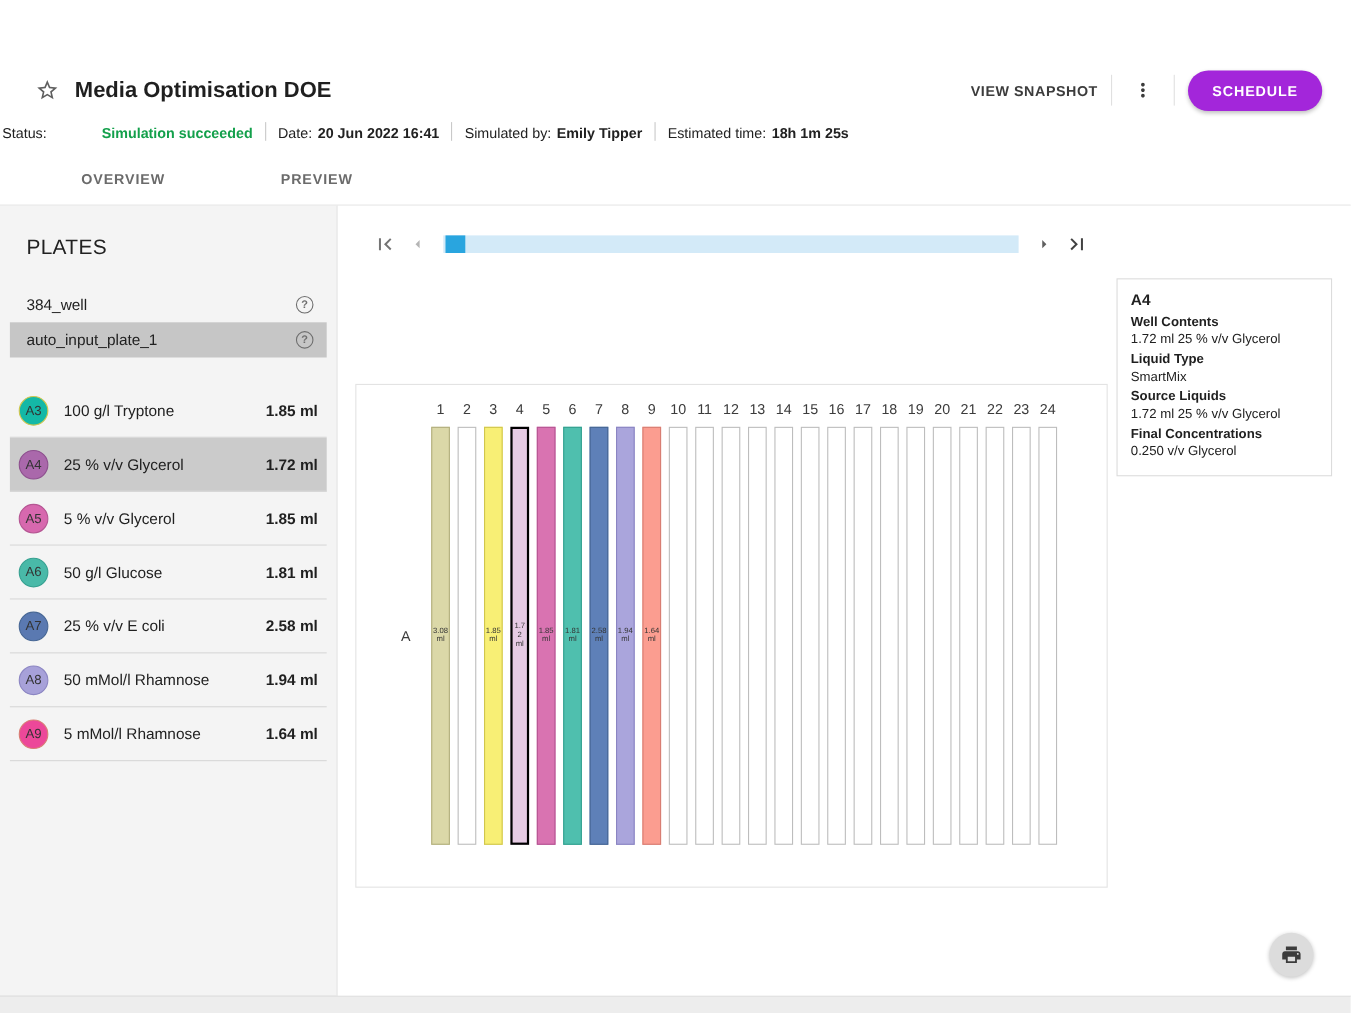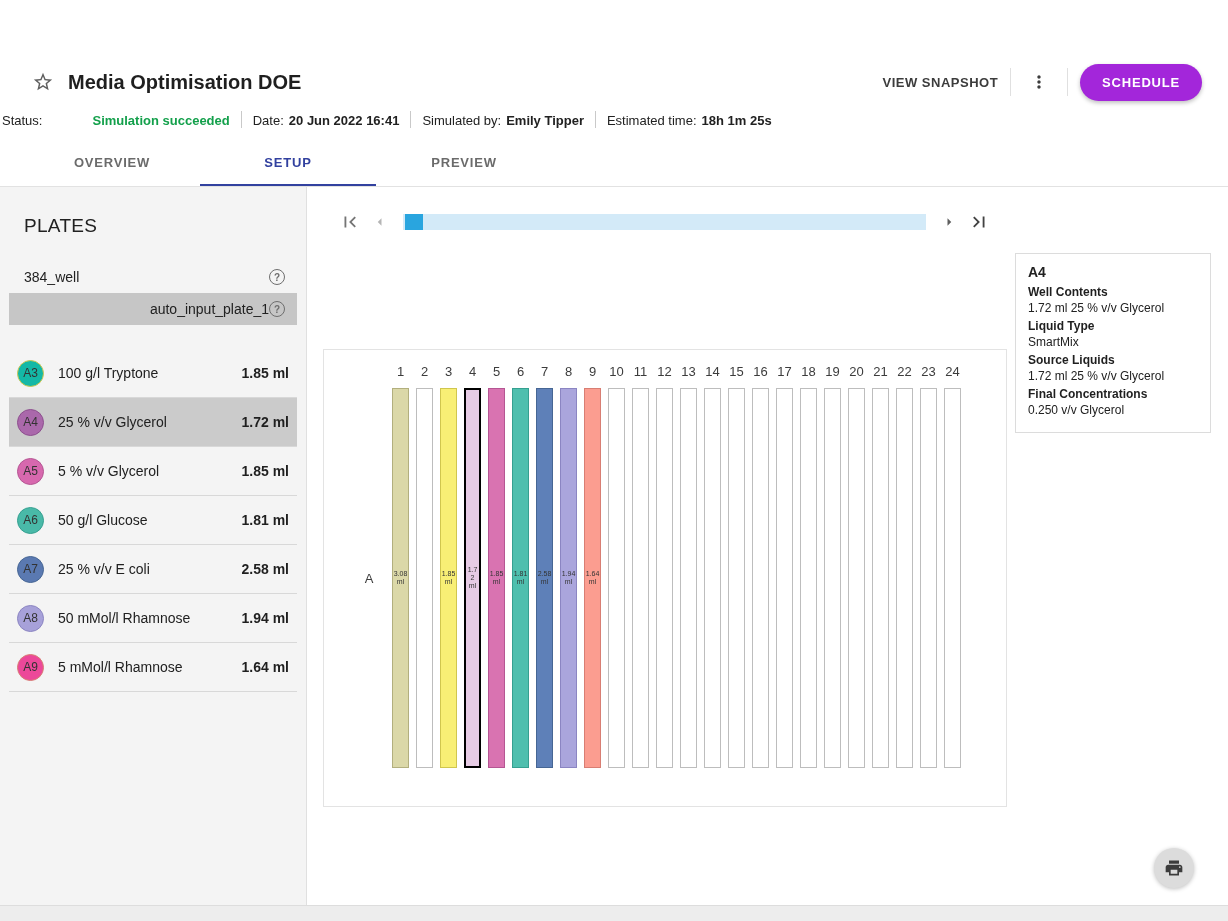--- a/index.html
+++ b/index.html
@@ -53,21 +53,21 @@
 
   .sidebar {
     width: 307px; flex: 0 0 307px; background: #f4f4f4; border-right: 1px solid #e0e0e0;
     padding: 28px 9px 0 9px; overflow: hidden;
   }
   .sidebar-title { font-size: 19px; font-weight: 400; color: #212121; margin: 0 0 24px 15px; letter-spacing: .3px; }
   .plate-item {
     height: 32px; display: flex; align-items: center; justify-content: space-between;
     padding: 0 12px 0 15px; font-size: 14px; color: #212121; cursor: pointer;
   }
-  .plate-item.selected { background: #c6c6c6; justify-content: flex-end; }
+  .plate-item.selected { background: #c6c6c6; }
   .help-icon {
     width: 16px; height: 16px; border: 1.5px solid #6e6e6e; border-radius: 50%;
     display: flex; align-items: center; justify-content: center;
     font-size: 10px; font-weight: 700; color: #6e6e6e; cursor: pointer;
   }
   .liquid-list { margin-top: 24px; }
   .liquid-row {
     height: 49px; display: flex; align-items: center; gap: 14px;
     padding: 0 8px; border-bottom: 1px solid #d8d8d8; cursor: pointer;
   }
@@ -157,21 +157,20 @@
       <span class="lab">Simulated by:</span>
       <b>Emily Tipper</b>
       <span class="sep"></span>
       <span class="lab">Estimated time:</span>
       <b>18h 1m 25s</b>
     </div>
     <div class="tabs-wrap">
       <div class="tabs">
   <button class="tab">OVERVIEW</button>
 
-  <button class="tab active">SETUP</button>
 
   <button class="tab">PREVIEW</button>
 </div>
     </div>
   </div>
 
   <div class="content">
 
     <aside class="sidebar">
       <h2 class="sidebar-title">PLATES</h2>

